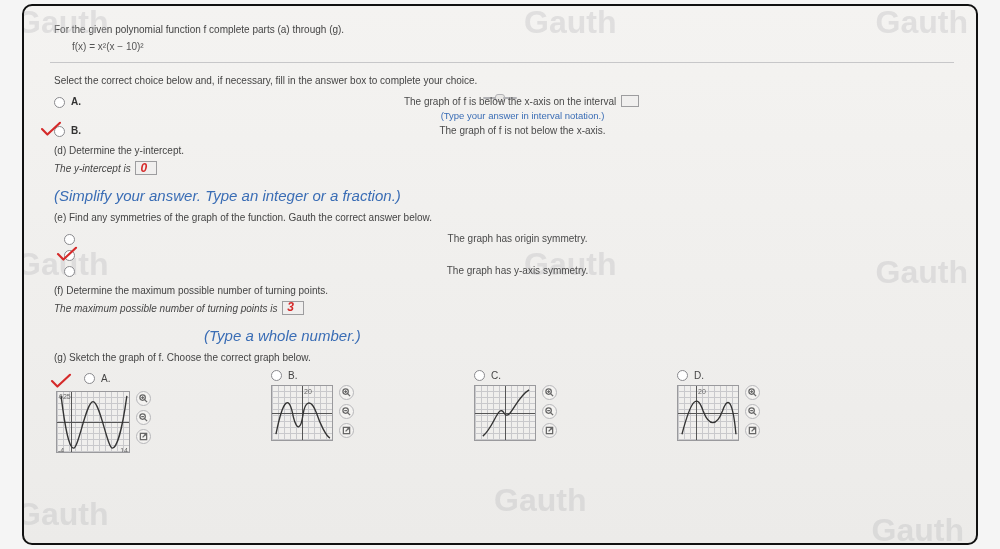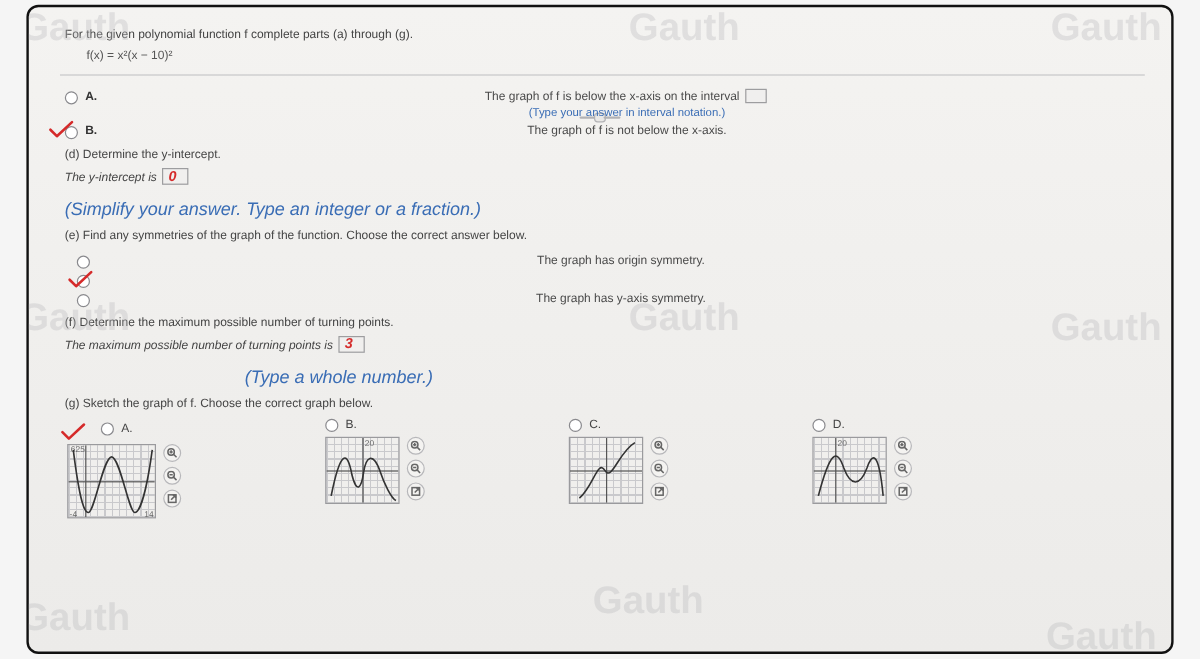--- a/index.html
+++ b/index.html
@@ -91,20 +91,21 @@
 
   <div class="mini-bridge">
       <span></span>
     </div>
 
   <div class="qtext">For the given polynomial function f complete parts (a) through (g).</div>
   <div class="func-line">f(x) = x²(x − 10)²</div>
 
   <hr class="sep">
 
+  <div class="instr">Select the correct choice below and, if necessary, fill in the answer box to complete your choice.</div>
 
   <div class="row">
     <span class="radio"></span>
     <span class="opt-letter">A.</span>
     <span class="opt-body">
       <span>The graph of f is below the x-axis on the interval</span>
       <span class="inline-box"></span>
       <div class="hint">(Type your answer in interval notation.)</div>
     </span>
   </div>
@@ -122,21 +123,21 @@
 
   <div class="sec">(d) Determine the y-intercept.</div>
   <div class="sec-q">
     <span>The y-intercept is</span>
     <span class="inline-box wide">
       <span class="red-write" style="position:absolute;left:4px;top:-2px;">0</span>
     </span>
     <div class="hint2">(Simplify your answer. Type an integer or a fraction.)</div>
   </div>
 
-  <div class="sec">(e) Find any symmetries of the graph of the function. Choose the correct answer below.</div>
+  <div class="sec">(e) Find any symmetries of the graph of the function. Gauth the correct answer below.</div>
   <div style="height:6px"></div>
   <div class="row" style="margin-left:10px">
     <span class="radio"></span>
     <span class="opt-body">The graph has origin symmetry.</span>
   </div>
   <div class="row" style="margin-left:10px">
     <span class="red-check" style="left:-8px;top:-3px;">
       <svg viewBox="0 0 24 20">
           <path d="M2 9 L8 15 L22 2"></path>
         </svg>

